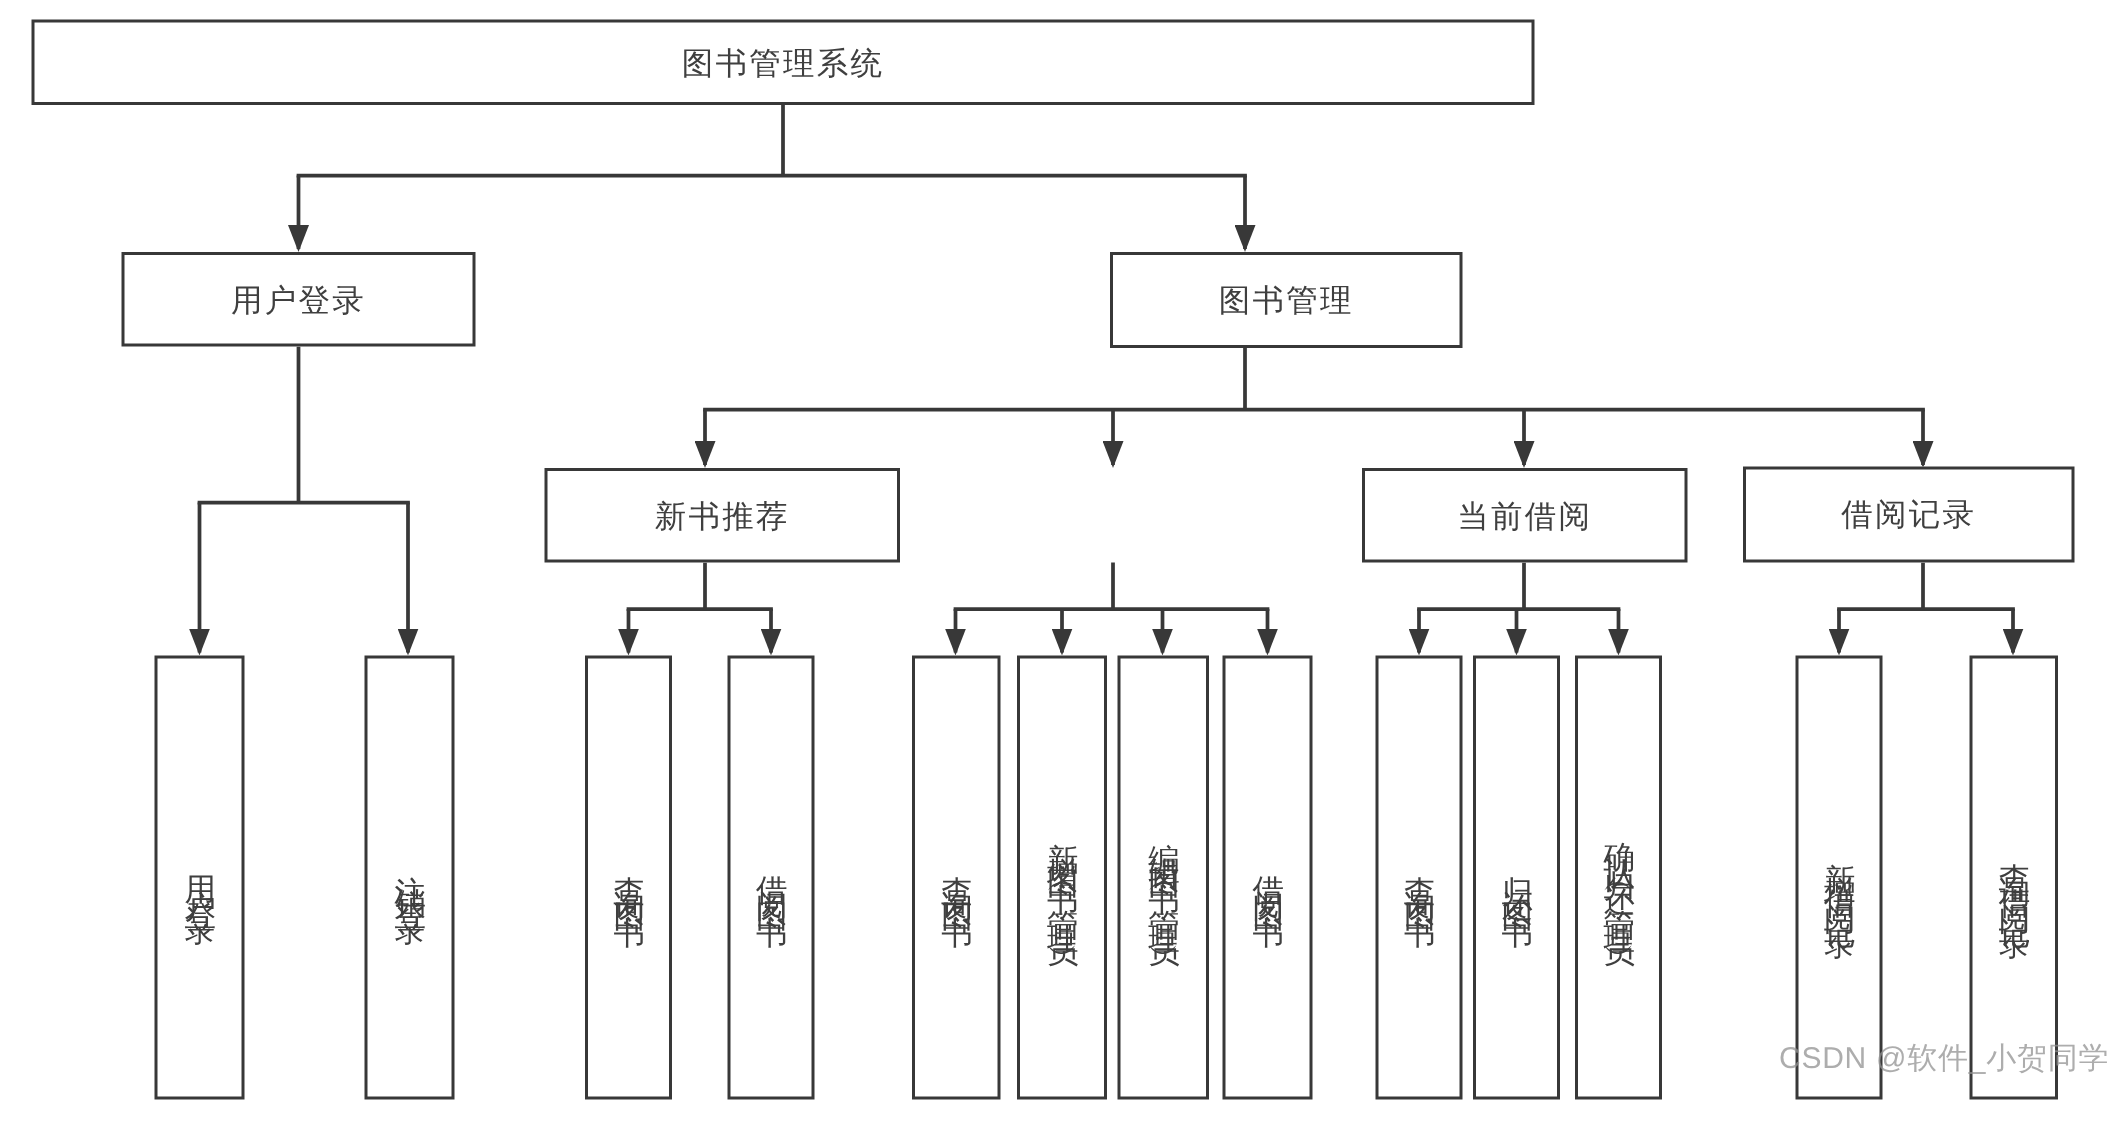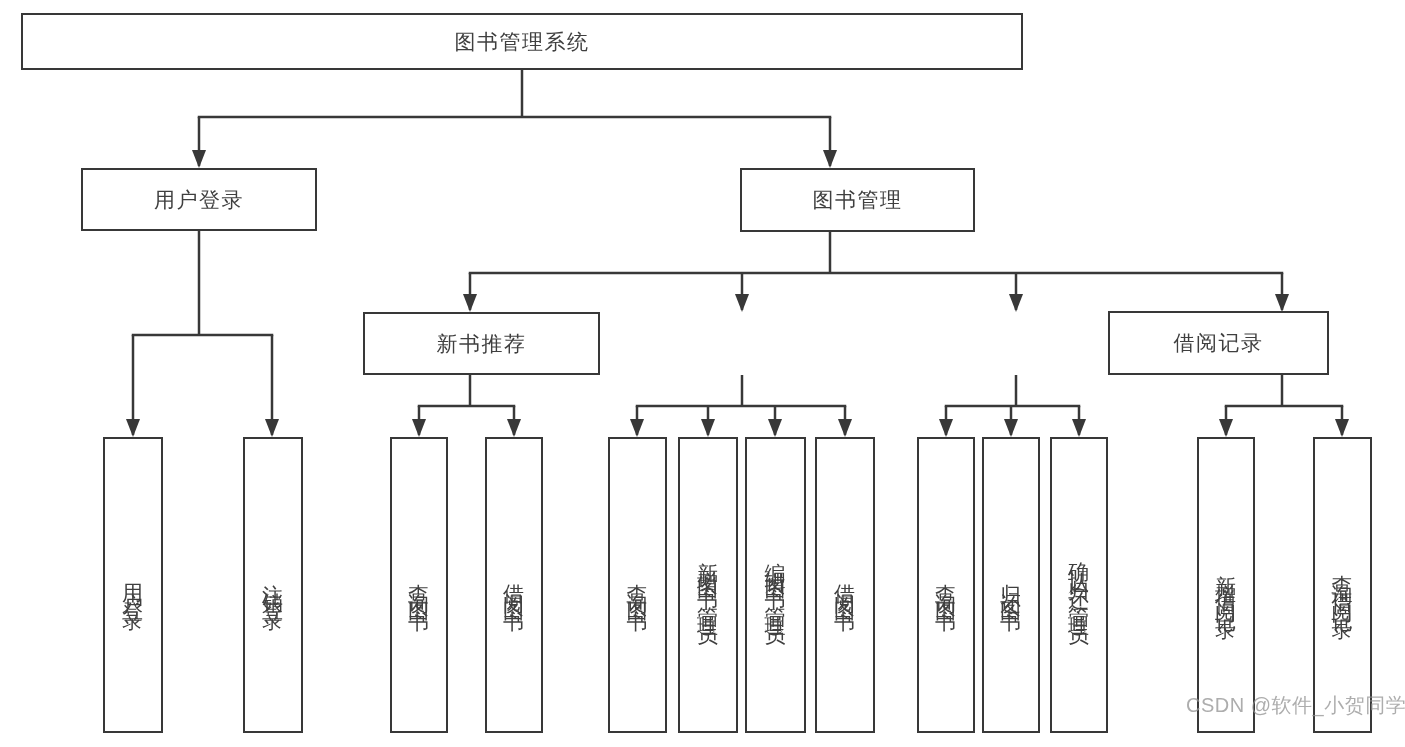--- a/index.html
+++ b/index.html
@@ -104,21 +104,24 @@
   <div class="box" style="left:81px; top:168px; width:236px; height:63px;">
     <span class="h-label">用户登录</span>
   </div>
   <div class="box" style="left:712px; top:168px; width:235px; height:64px;margin-left:28px;">
     <span class="h-label">图书管理</span>
   </div>
 
   <div class="box" style="left:363px; top:312px; width:237px; height:63px;">
     <span class="h-label">新书推荐</span>
   </div>
-  <div class="box" style="left:1108px; top:311px; width:221px; height:64px;">
+  <div class="box" style="left:908px; top:312px; width:217px; height:63px;">
+    <span class="h-label">当前借阅</span>
+  </div>
+  <div class="box" style="left:1162px; top:311px; width:221px; height:64px;">
     <span class="h-label">借阅记录</span>
   </div>
 
   <div class="box" style="left:103px; top:437px; width:60px; height:296px;">
     <span class="v-label">用户登录</span>
   </div>
   <div class="box" style="left:243px; top:437px; width:60px; height:296px;">
     <span class="v-label">注销登录</span>
   </div>
 

